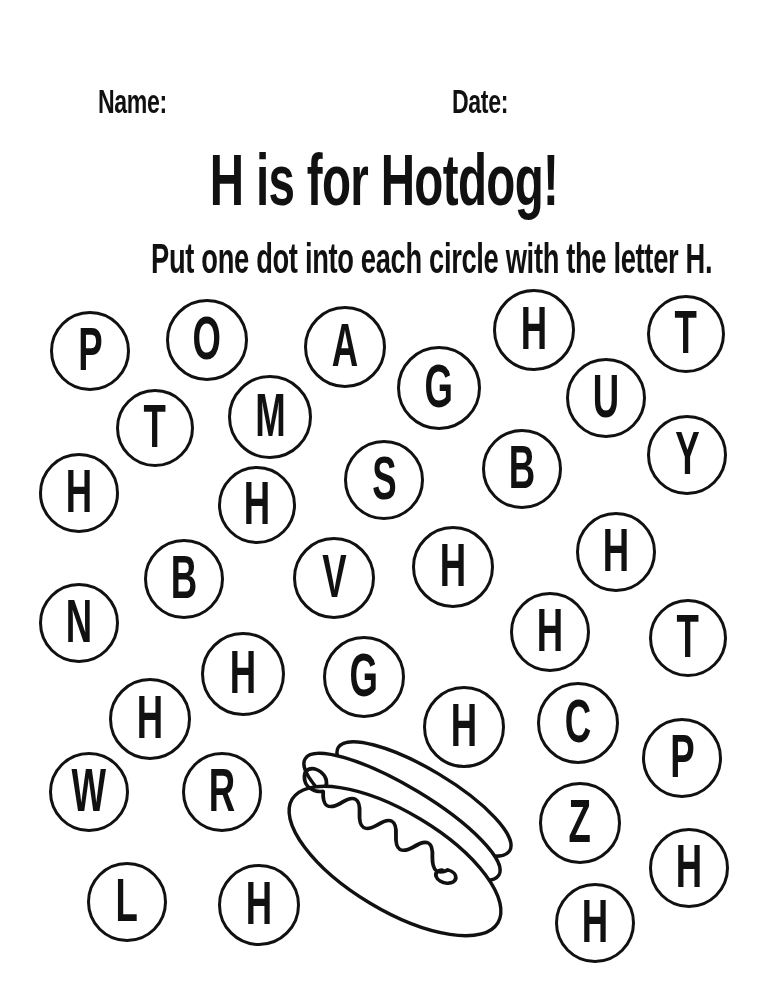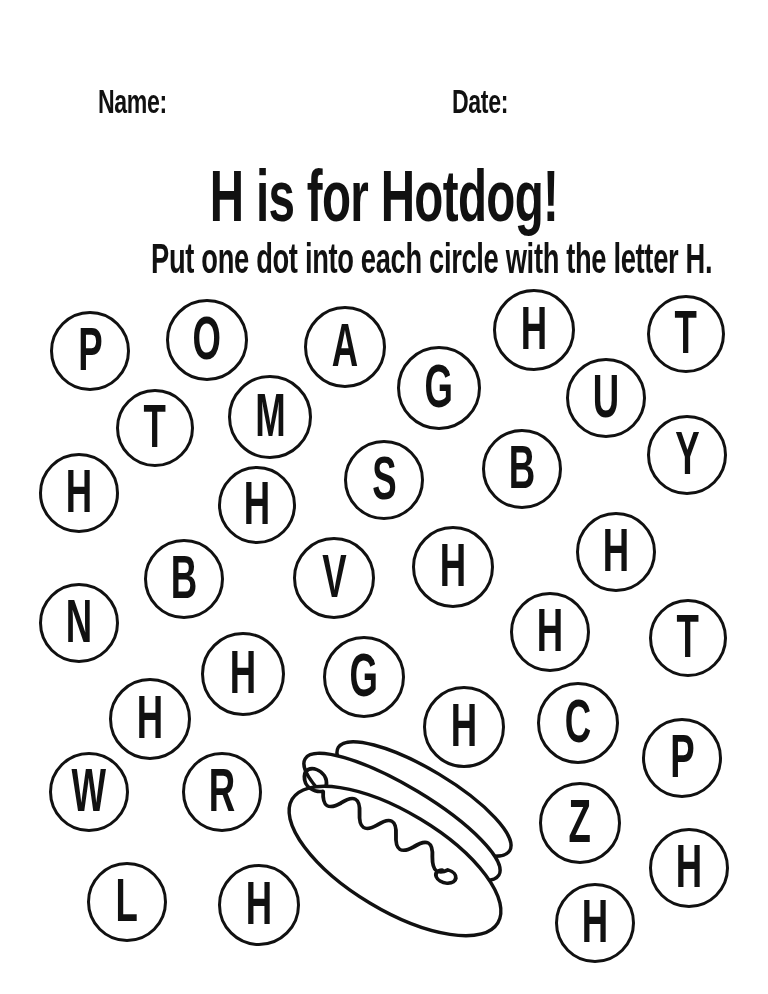--- a/index.html
+++ b/index.html
@@ -8,21 +8,21 @@
     font-family:"Liberation Sans",sans-serif;color:#111;overflow:hidden;
     margin:0 auto;
   }
   .hdr-label{
     position:absolute;top:84px;font-weight:bold;font-size:34px;line-height:1;
     transform:scaleX(0.68);transform-origin:left top;letter-spacing:-0.5px;
     white-space:nowrap;
   }
   .name-label{left:98px;}
   .date-label{left:452px;}
-  .title-wrap{position:absolute;top:160px;left:0;width:768px;text-align:center;white-space:nowrap;}
+  .title-wrap{position:absolute;top:144px;left:0;width:768px;text-align:center;white-space:nowrap;}
   .title-wrap .txt{
     display:inline-block;font-weight:bold;font-size:72px;line-height:1;
     transform:scaleX(0.66);transform-origin:center top;letter-spacing:-1px;
   }
   .instr-wrap{position:absolute;top:238px;left:0;width:680px;text-align:center;white-space:nowrap;}
   .instr-wrap .txt{
     display:inline-block;font-weight:bold;font-size:42px;line-height:1;
     transform:scaleX(0.65);transform-origin:center top;letter-spacing:-0.5px;
   }
   .circle{

